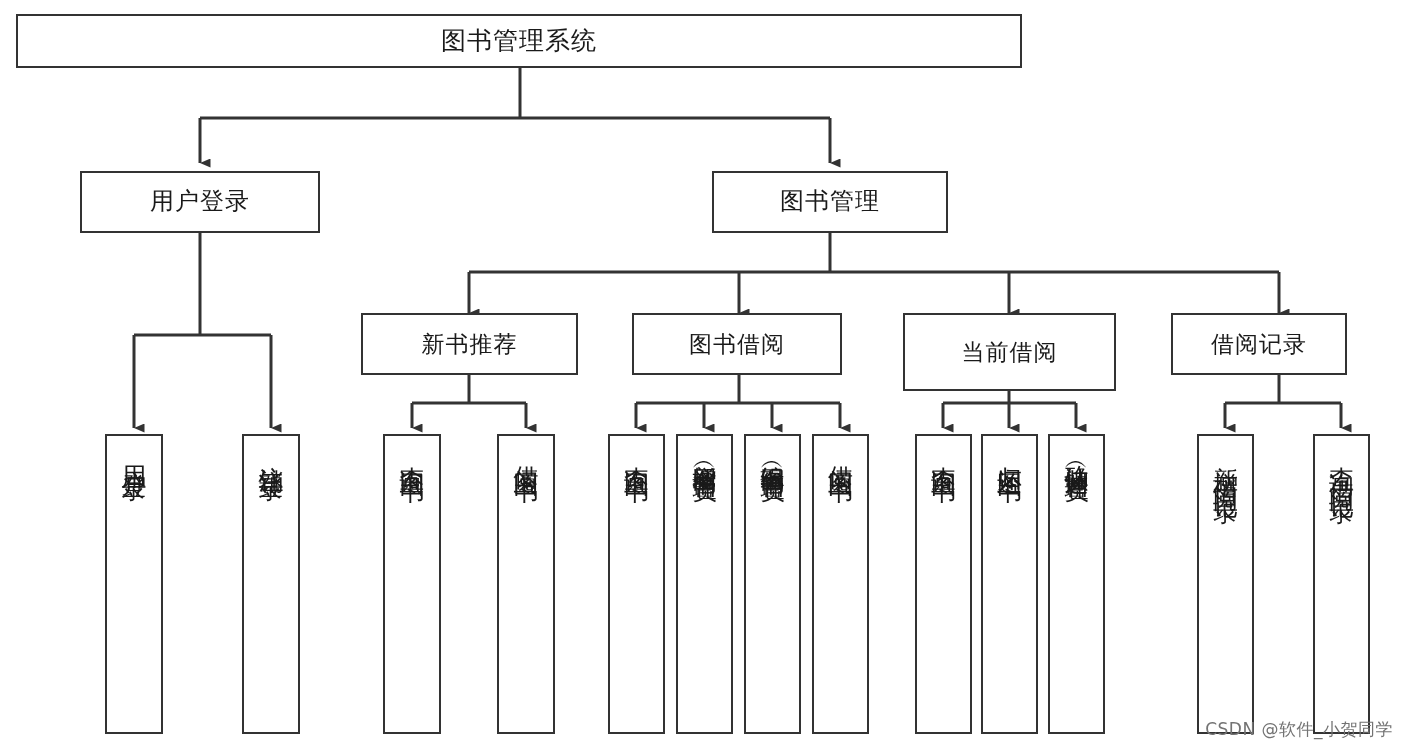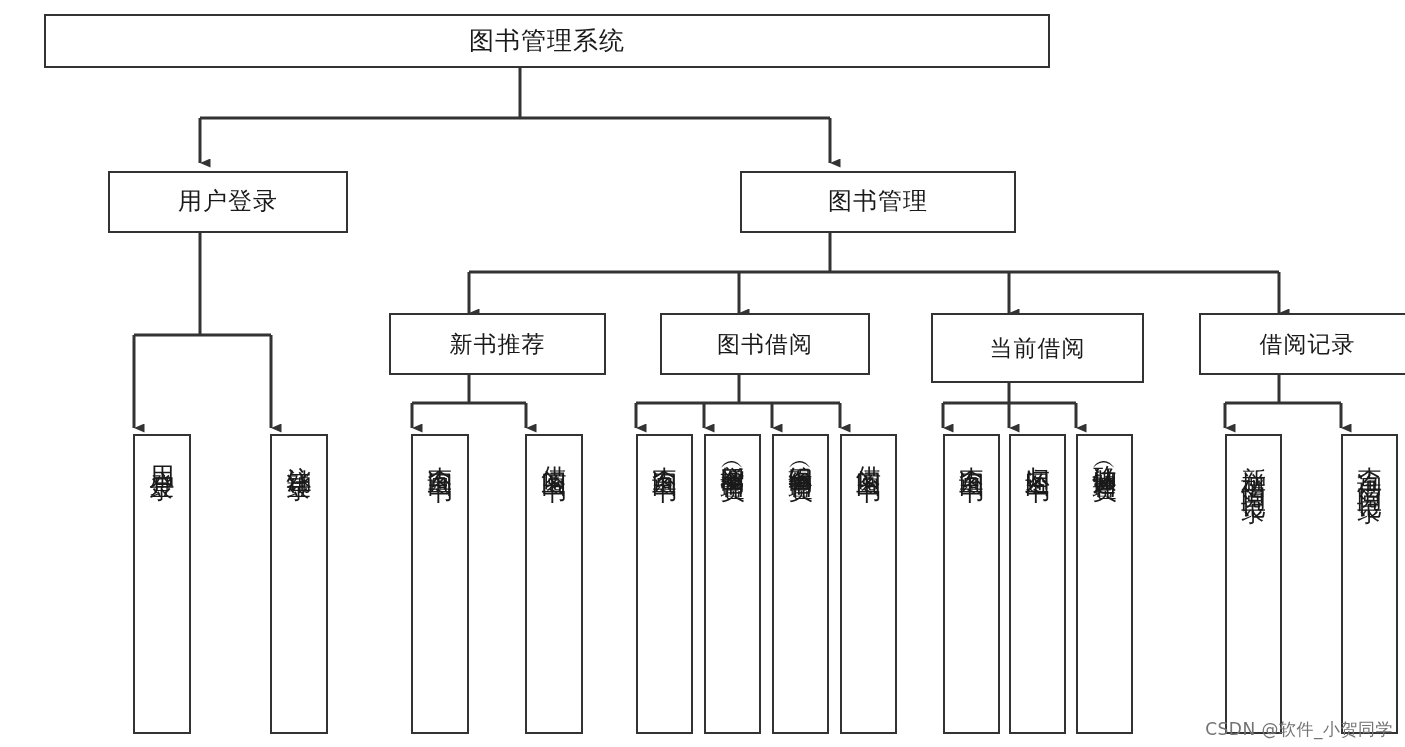--- a/index.html
+++ b/index.html
@@ -27,21 +27,20 @@
   }
   .node {
     position: absolute;
     box-sizing: border-box;
     background: #ffffff;
     border: 2px solid #333333;
     display: flex;
     align-items: center;
     justify-content: center;
     z-index: 2;
-    margin-left: 28px;
   }
   .node-label {
     color: #1a1a1a;
     letter-spacing: 1px;
     white-space: nowrap;
     line-height: 1.15;
   }
   .node.root .node-label {
     font-size: 25px;
   }
@@ -138,34 +137,34 @@
     </g>
   </svg>
 
   <div class="node root" style="left:16px; top:14px; width:1006px; height:54px;">
     <span class="node-label">图书管理系统</span>
   </div>
 
   <div class="node level2" style="left:80px; top:171px; width:240px; height:62px;">
     <span class="node-label">用户登录</span>
   </div>
-  <div class="node level2" style="left:712px; top:171px; width:276px; height:62px;">
+  <div class="node level2" style="left:712px; top:171px; width:236px; height:62px;">
     <span class="node-label">图书管理</span>
   </div>
 
   <div class="node level3" style="left:361px; top:313px; width:217px; height:62px;justify-content:center;">
     <span class="node-label">新书推荐</span>
   </div>
   <div class="node level3" style="left:632px; top:313px; width:210px; height:62px;">
     <span class="node-label">图书借阅</span>
   </div>
-  <div class="node level3" style="left:903px; top:313px; width:213px; height:70px;">
+  <div class="node level3" style="left:903px; top:313px; width:213px; height:78px;">
     <span class="node-label">当前借阅</span>
   </div>
-  <div class="node level3" style="left:1171px; top:313px; width:217px; height:62px;">
+  <div class="node level3" style="left:1171px; top:313px; width:176px; height:62px;">
     <span class="node-label">借阅记录</span>
   </div>
 
   <div class="node leaf" style="left:105px; top:434px; width:58px; height:300px;">
     <span class="node-label">用户登录</span>
   </div>
   <div class="node leaf" style="left:242px; top:434px; width:58px; height:300px;">
     <span class="node-label">注销登录</span>
   </div>
 

